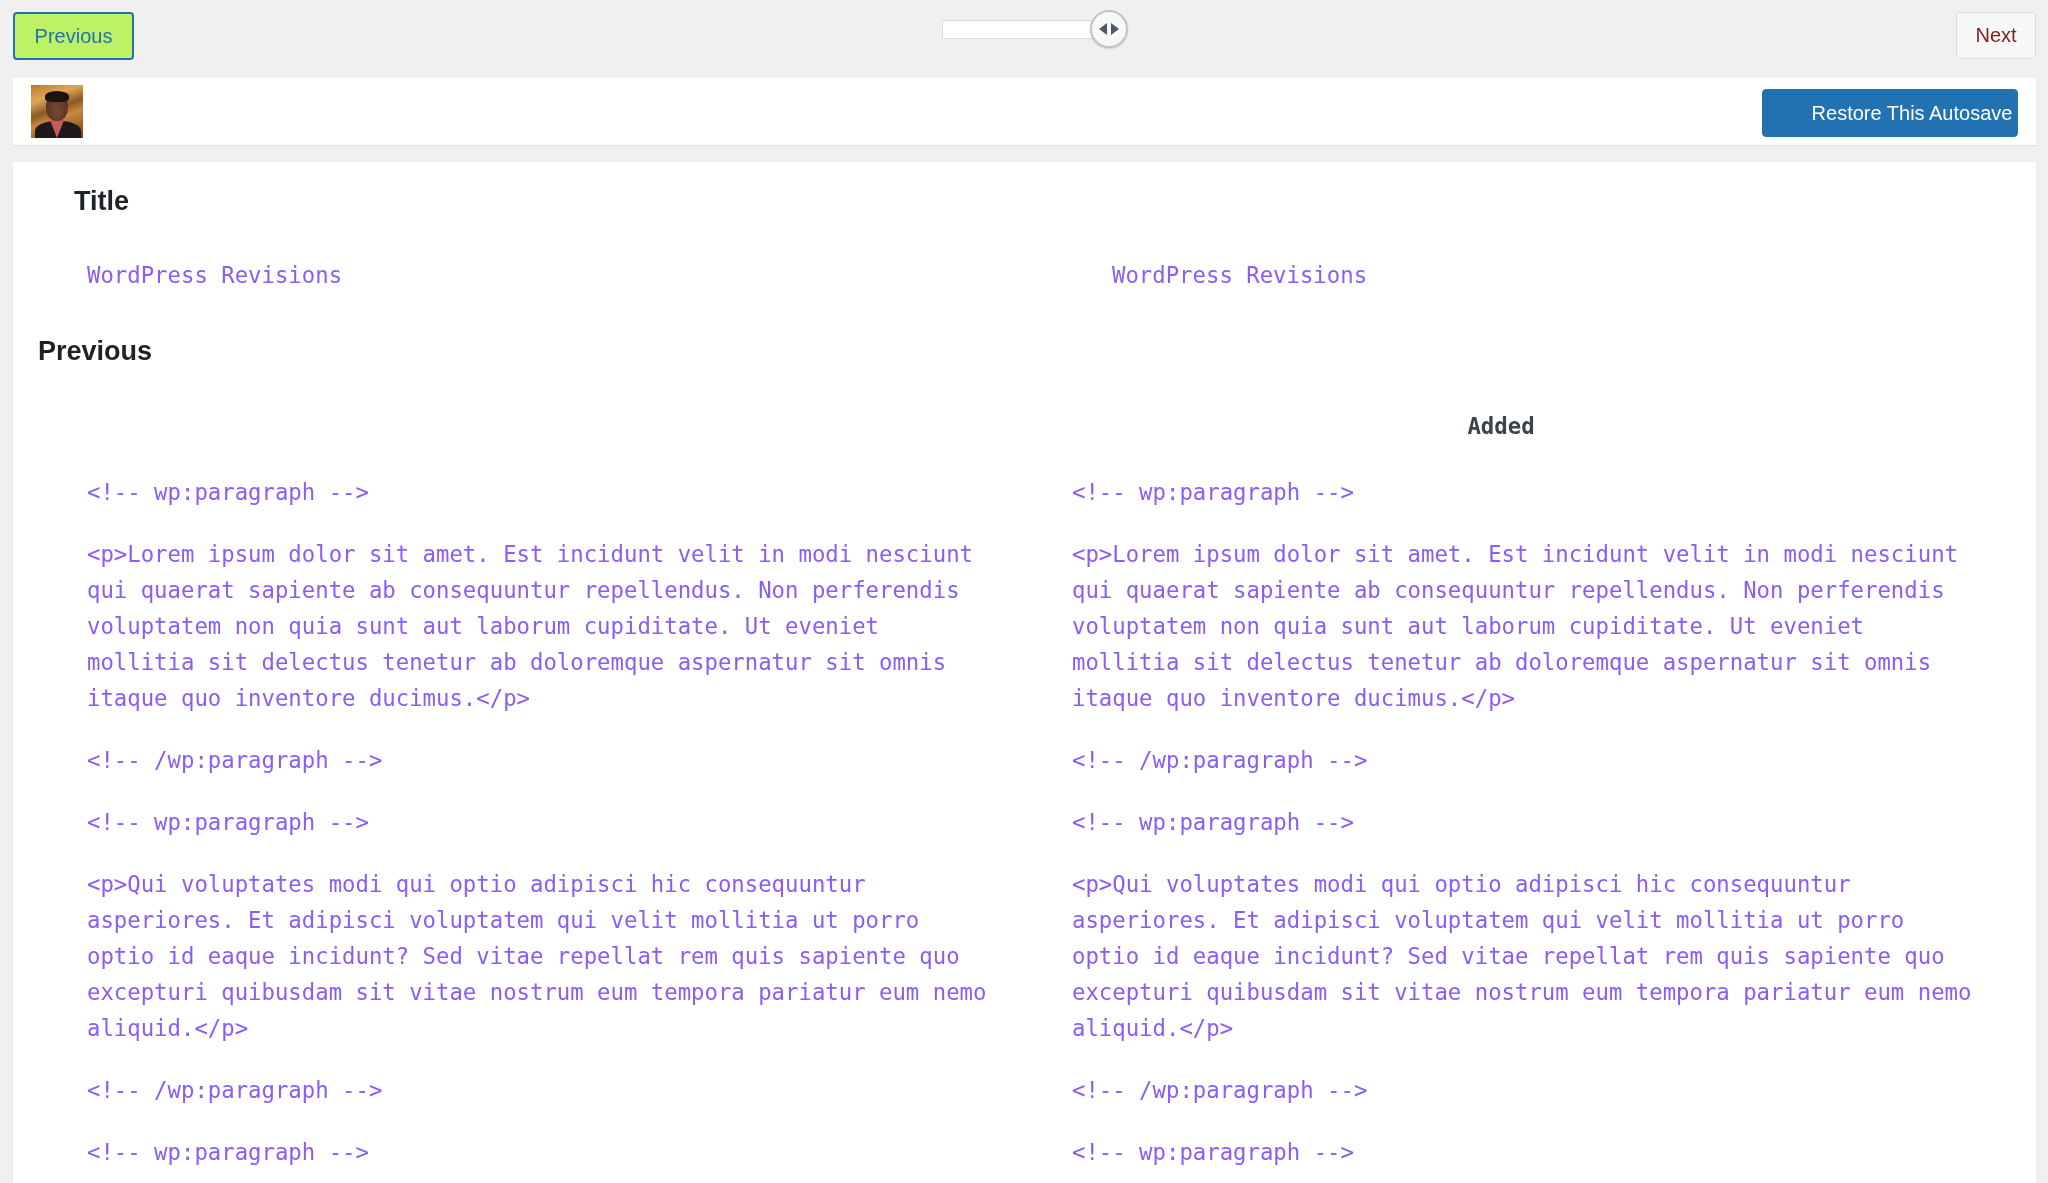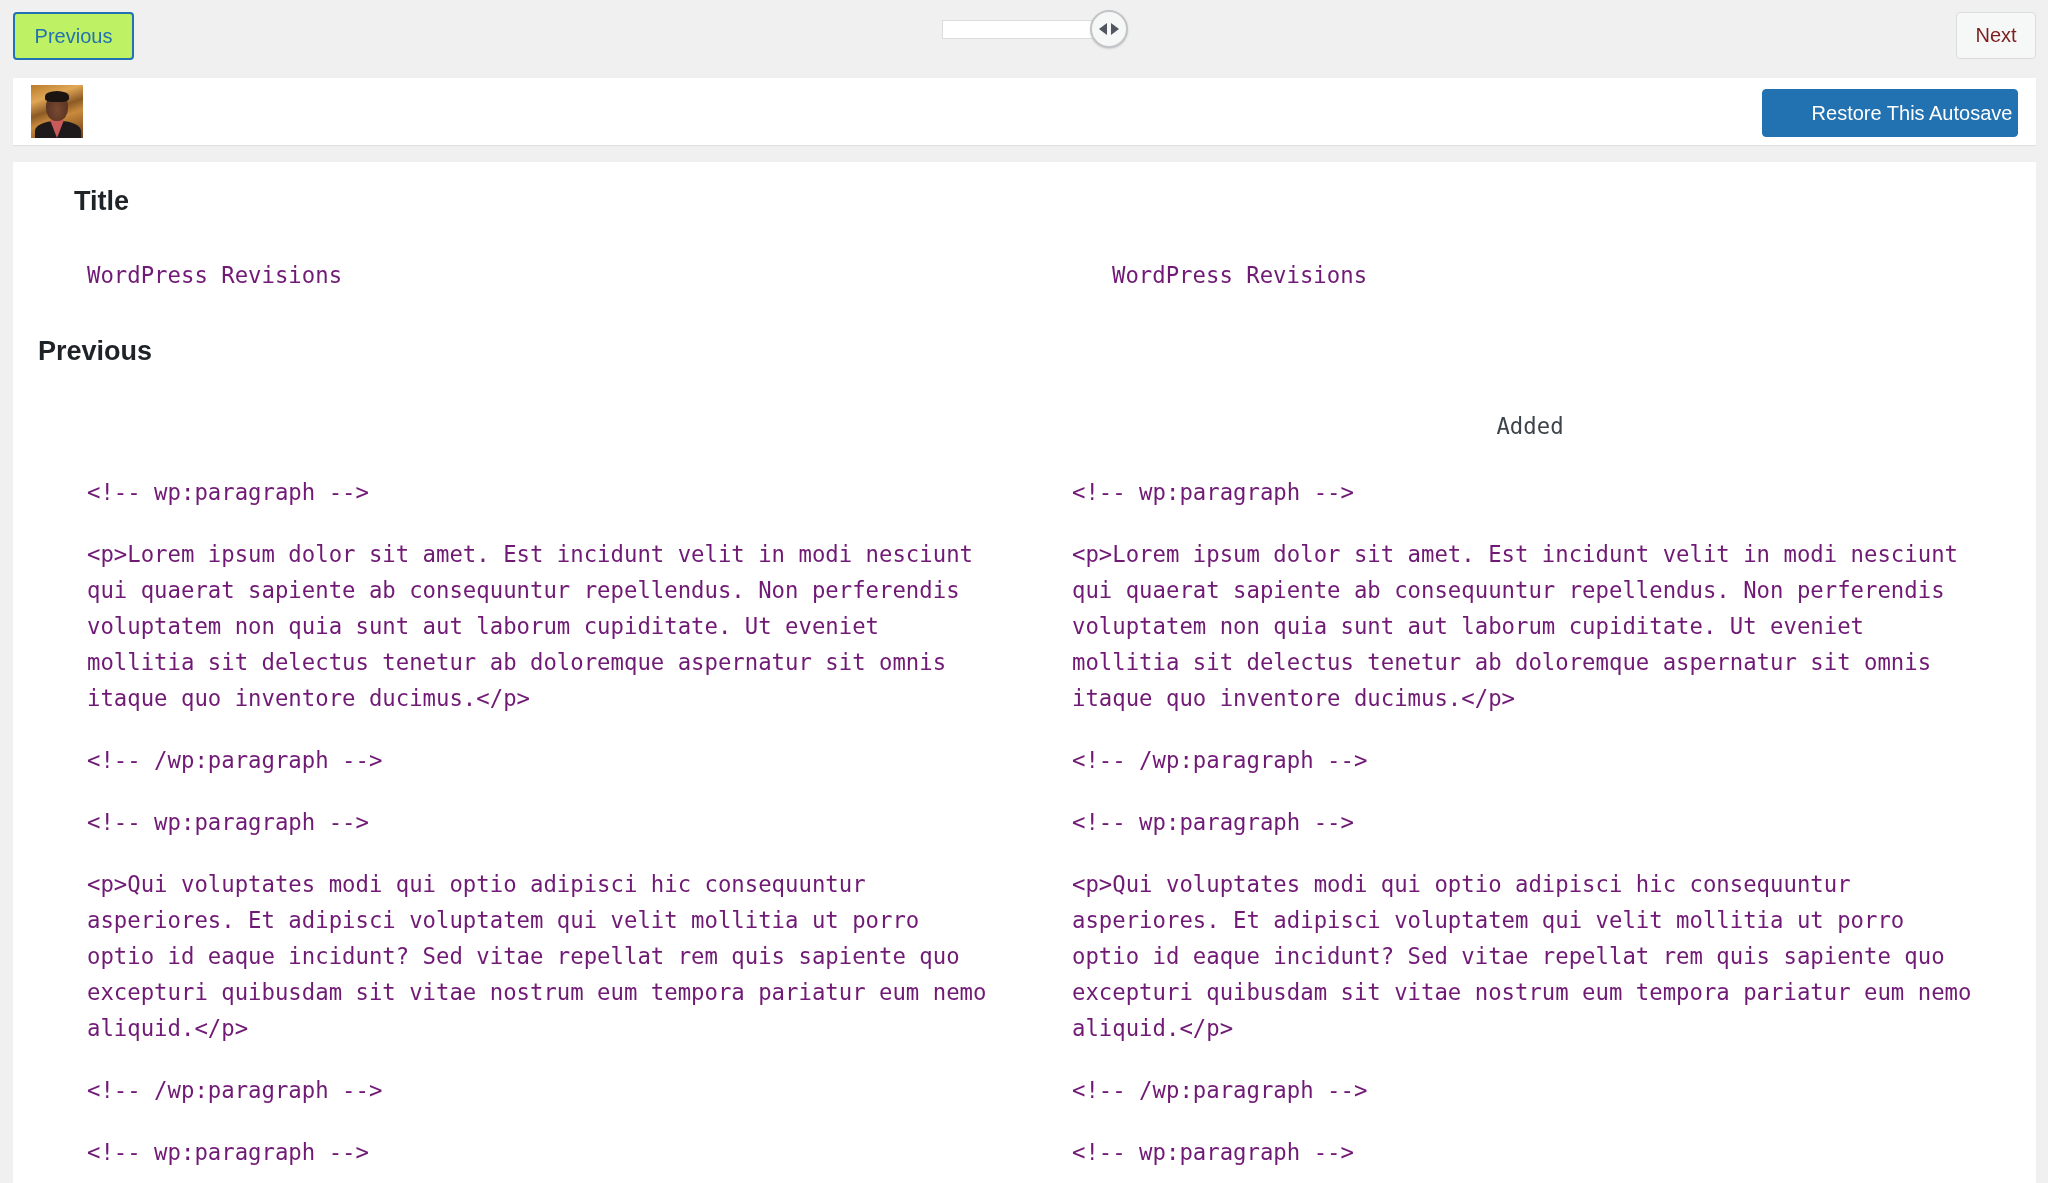--- a/index.html
+++ b/index.html
@@ -84,21 +84,21 @@
       position: absolute; left: 13px; top: 162px; width: 2023px; height: 1040px;
       background: #fff;
     }
     .section-title {
       position: absolute; left: 25px;
       font-size: 27px; font-weight: bold; color: #1d2327;
       font-family: "Liberation Sans", sans-serif;
     }
     .mono {
       font-family: "DejaVu Sans Mono", "Liberation Mono", monospace;
-      font-size: 22.3px; color: #701a75;
+      font-size: 22.3px; color: #8b5cf6;
       white-space: pre;
     }
     .title-left { position: absolute; left: 74px; top: 100px; }
     .title-right { position: absolute; left: 1099px; top: 100px; }
     .col-head {
       position: absolute; top: 251px; width: 924px; text-align: center;
       font-family: "DejaVu Sans Mono", "Liberation Mono", monospace;
       font-size: 22.3px; color: #3c434a;
     }
     .col {
@@ -136,21 +136,21 @@
   <button class="btn btn-restore">Restore This Autosave</button>
 </div>
 
 <div class="panel">
   <div class="section-title" style="top:24px;margin-left:36px;">Title</div>
   <div class="mono title-left">WordPress Revisions</div>
   <div class="mono title-right">WordPress Revisions</div>
 
   <div class="section-title" style="top:174px;">Previous</div>
 
-  <div class="col-head" style="left:1055px;">Added</div>
+  <div class="col-head" style="left:1026px;font-weight:bold;">Added</div>
 
   <div class="col col-left">
     <div class="mono blk">&lt;!-- wp:paragraph --&gt;</div>
     <div class="mono blk">&lt;p&gt;Lorem ipsum dolor sit amet. Est incidunt velit in modi nesciunt
 qui quaerat sapiente ab consequuntur repellendus. Non perferendis
 voluptatem non quia sunt aut laborum cupiditate. Ut eveniet
 mollitia sit delectus tenetur ab doloremque aspernatur sit omnis
 itaque quo inventore ducimus.&lt;/p&gt;</div>
     <div class="mono blk">&lt;!-- /wp:paragraph --&gt;</div>
     <div class="mono blk">&lt;!-- wp:paragraph --&gt;</div>

